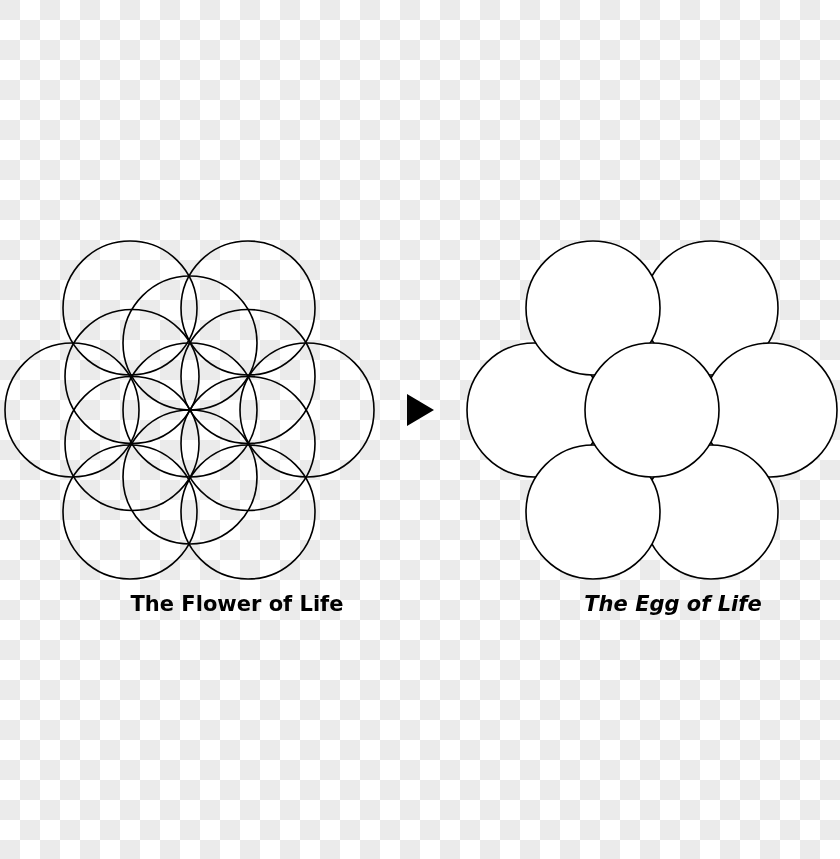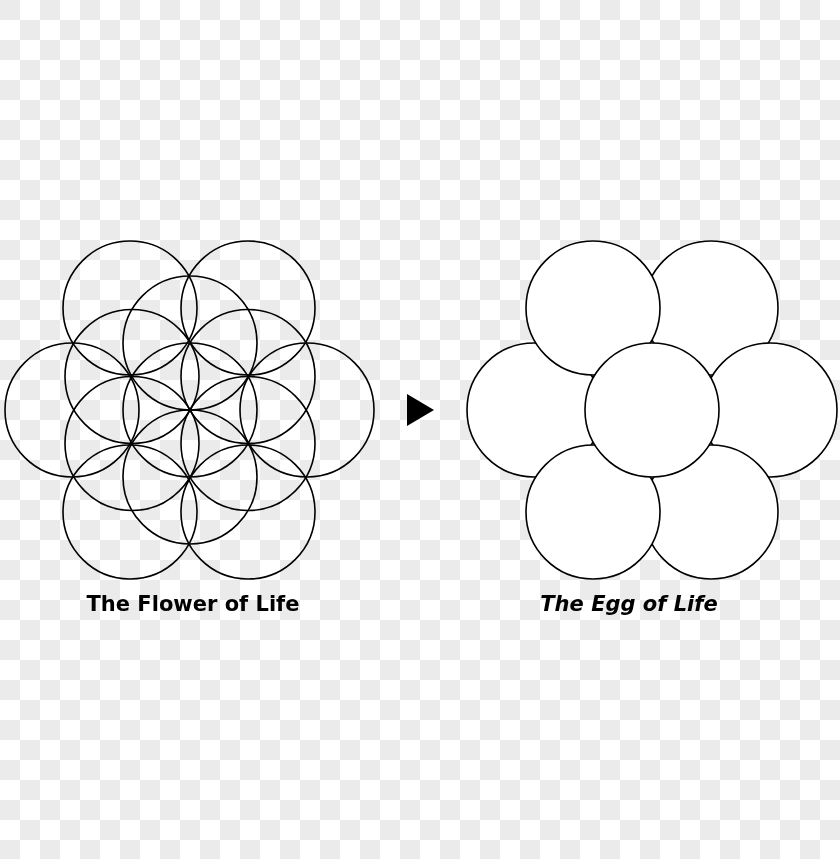--- a/index.html
+++ b/index.html
@@ -9,21 +9,21 @@
       background-image:
         linear-gradient(45deg, #ebebeb 25%, transparent 25%, transparent 75%, #ebebeb 75%),
         linear-gradient(45deg, #ebebeb 25%, transparent 25%, transparent 75%, #ebebeb 75%);
       background-size: 40px 40px;
       background-position: 20px 0, 0 20px;
     }
     #diagram { position: absolute; left: 0; top: 0; }
     .label {
       position: absolute; top: 589px; height: 30px;
       font-family: "DejaVu Sans", sans-serif; font-weight: bold; font-size: 21px;
-      color: #000; white-space: nowrap; text-align: center; line-height: 30px;
+      color: #000; white-space: nowrap; text-align: center; line-height: 30px; margin-left: 44px;
     }
     #label-flower { left: 40px; width: 306px; }
     #label-egg { left: 476px; width: 306px; font-style: italic; }
   </style>
 </head>
 <body>
 
 <svg id="diagram" width="840" height="859" viewBox="0 0 840 859" xmlns="http://www.w3.org/2000/svg">
   <g id="flower" fill="none" stroke="#000" stroke-width="1.6">
       <circle cx="190" cy="410" r="67"></circle>

